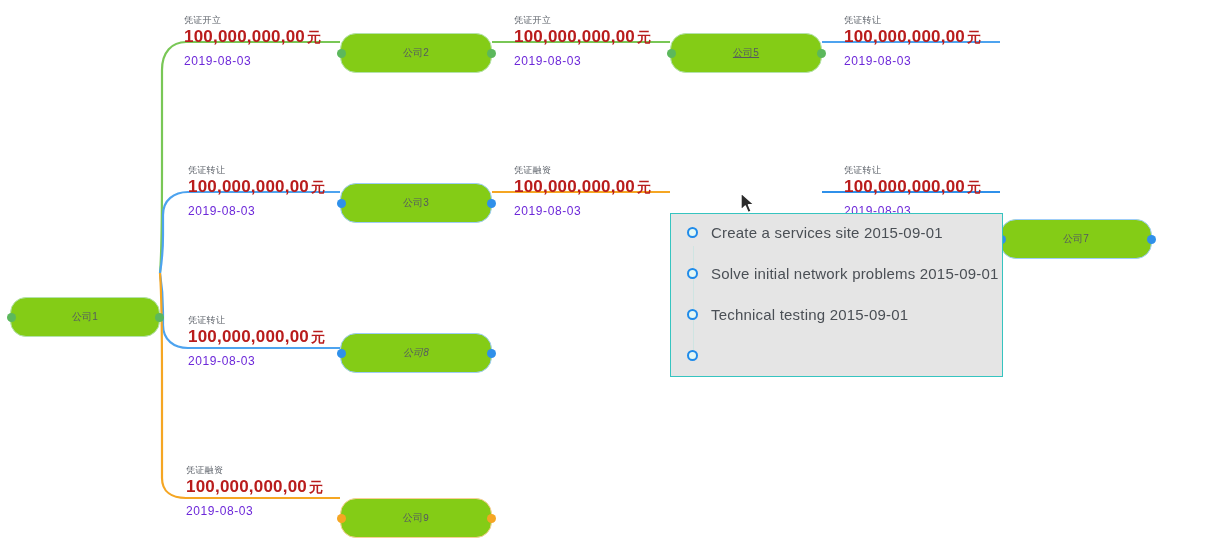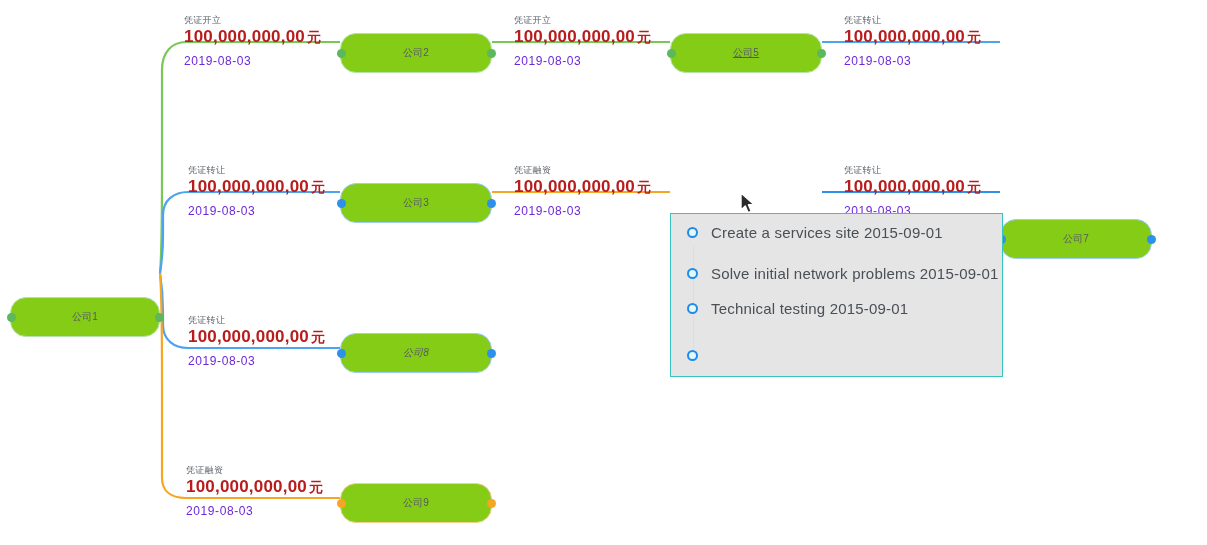--- a/index.html
+++ b/index.html
@@ -199,21 +199,21 @@
     <span>公司7</span>
     <span class="dot b r"></span>
   </div>
 
   <div class="node blue" style="left:340px; top:333px; width:152px;font-style:italic;">
     <span class="dot b l"></span>
     <span>公司8</span>
     <span class="dot b r"></span>
   </div>
 
-  <div class="node orange" style="left:340px; top:483px; width:152px;">
+  <div class="node orange" style="left:340px; top:498px; width:152px;font-family:Liberation Mono, monospace;">
     <span class="dot o l"></span>
     <span>公司9</span>
     <span class="dot o r"></span>
   </div>
 
   <div class="elabel" style="left:184px; top:14px;">
     <div class="kind">凭证开立</div>
     <div class="amount"><span>100,000,000,00</span><span class="unit">元</span></div>
     <div class="date">2019-08-03</div>
   </div>
@@ -266,21 +266,21 @@
     <div class="tip-row" style="top:8px;">
       <span class="ring"></span>
       <span class="txt">Create a services site 2015-09-01</span>
     </div>
 
     <div class="tip-row" style="top:49px;">
       <span class="ring"></span>
       <span class="txt">Solve initial network problems 2015-09-01</span>
     </div>
 
-    <div class="tip-row" style="top:84px;">
+    <div class="tip-row" style="top:90px;">
       <span class="ring"></span>
       <span class="txt">Technical testing 2015-09-01</span>
     </div>
 
     <div class="tip-row" style="top:131px;">
       <span class="ring"></span>
     </div>
   </div>
 
   <svg id="cursor" width="18" height="24" viewBox="0 0 18 24">

